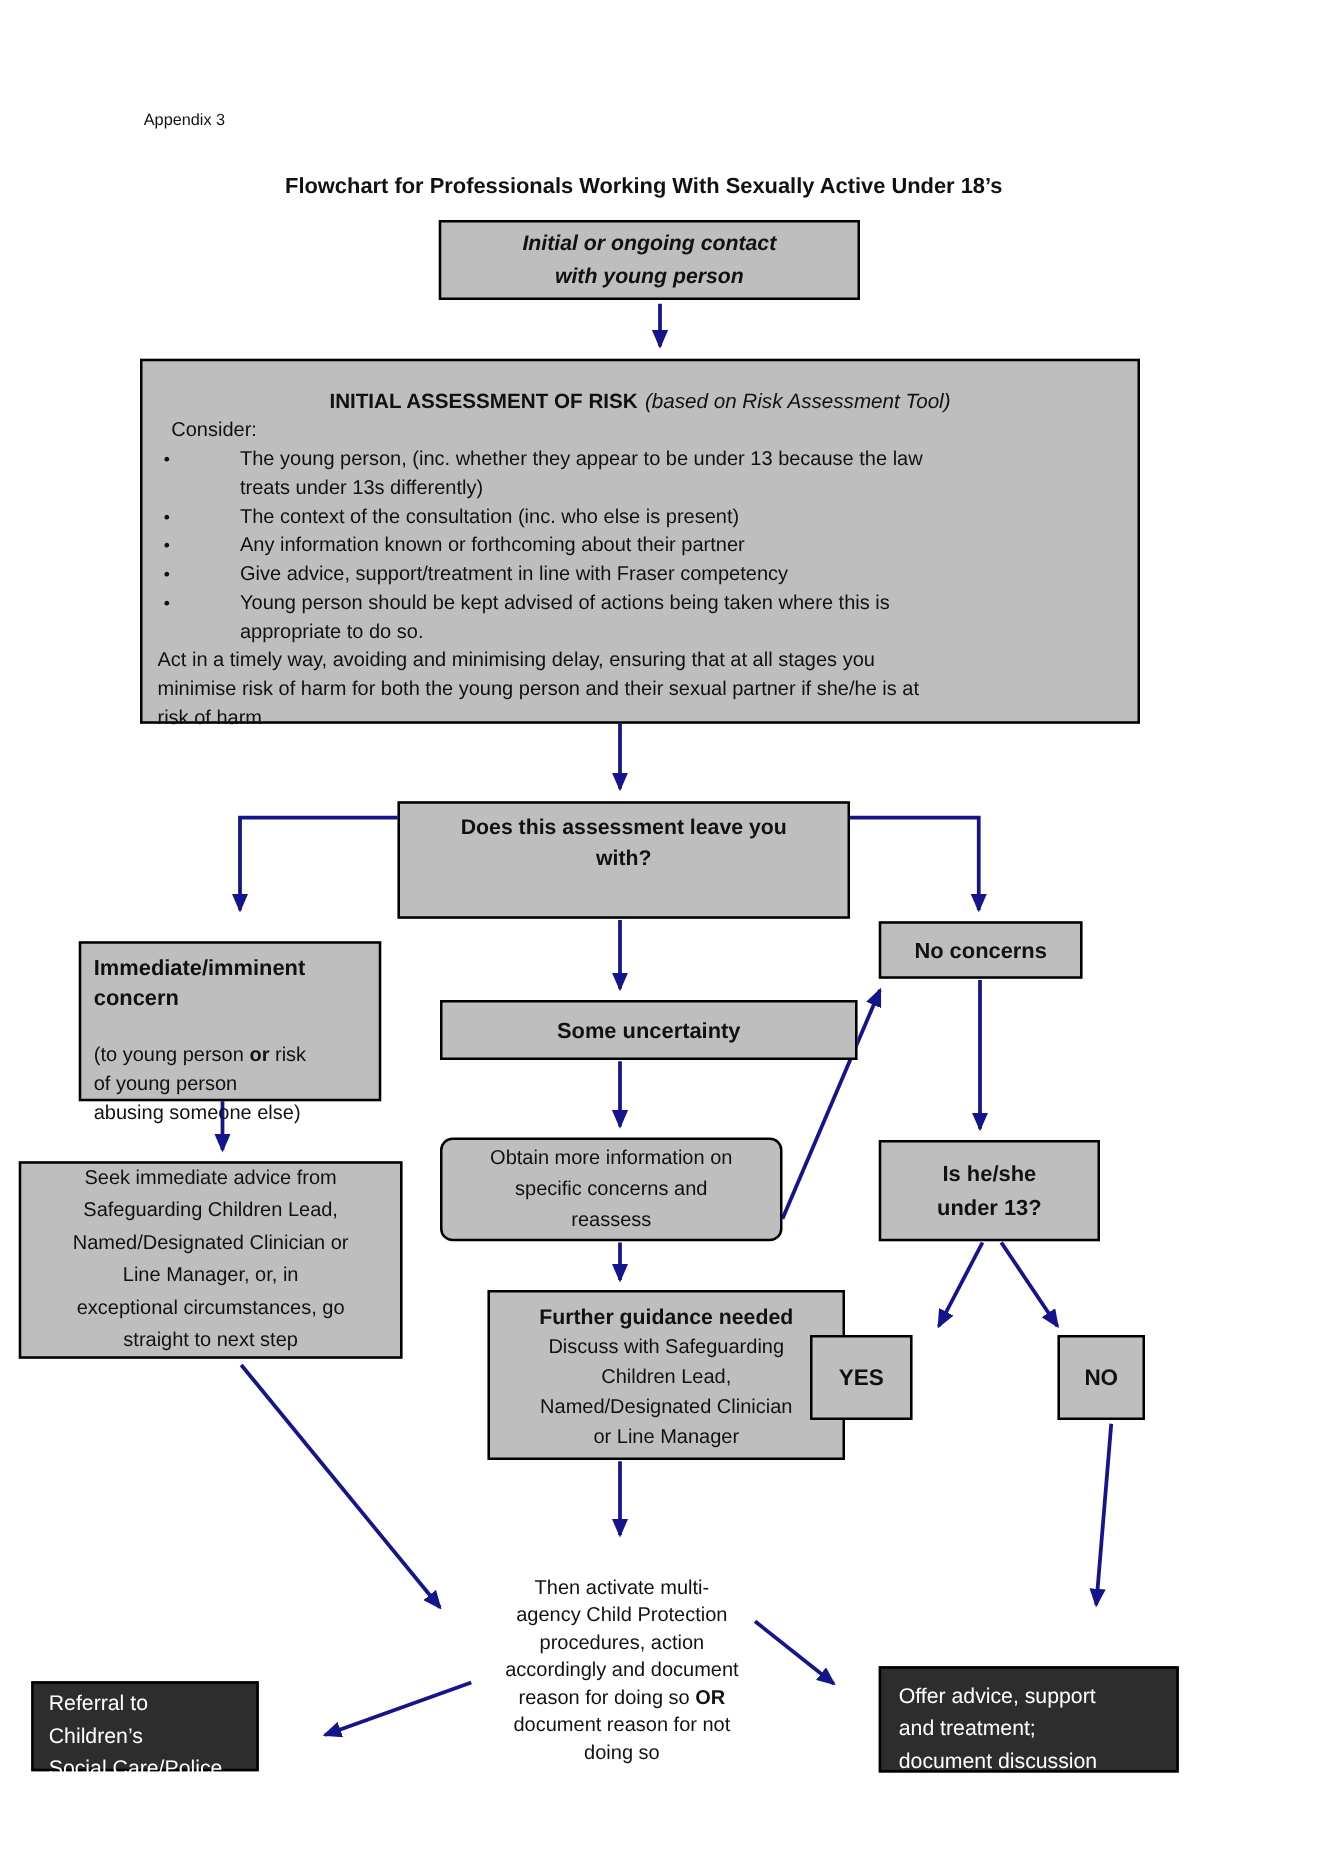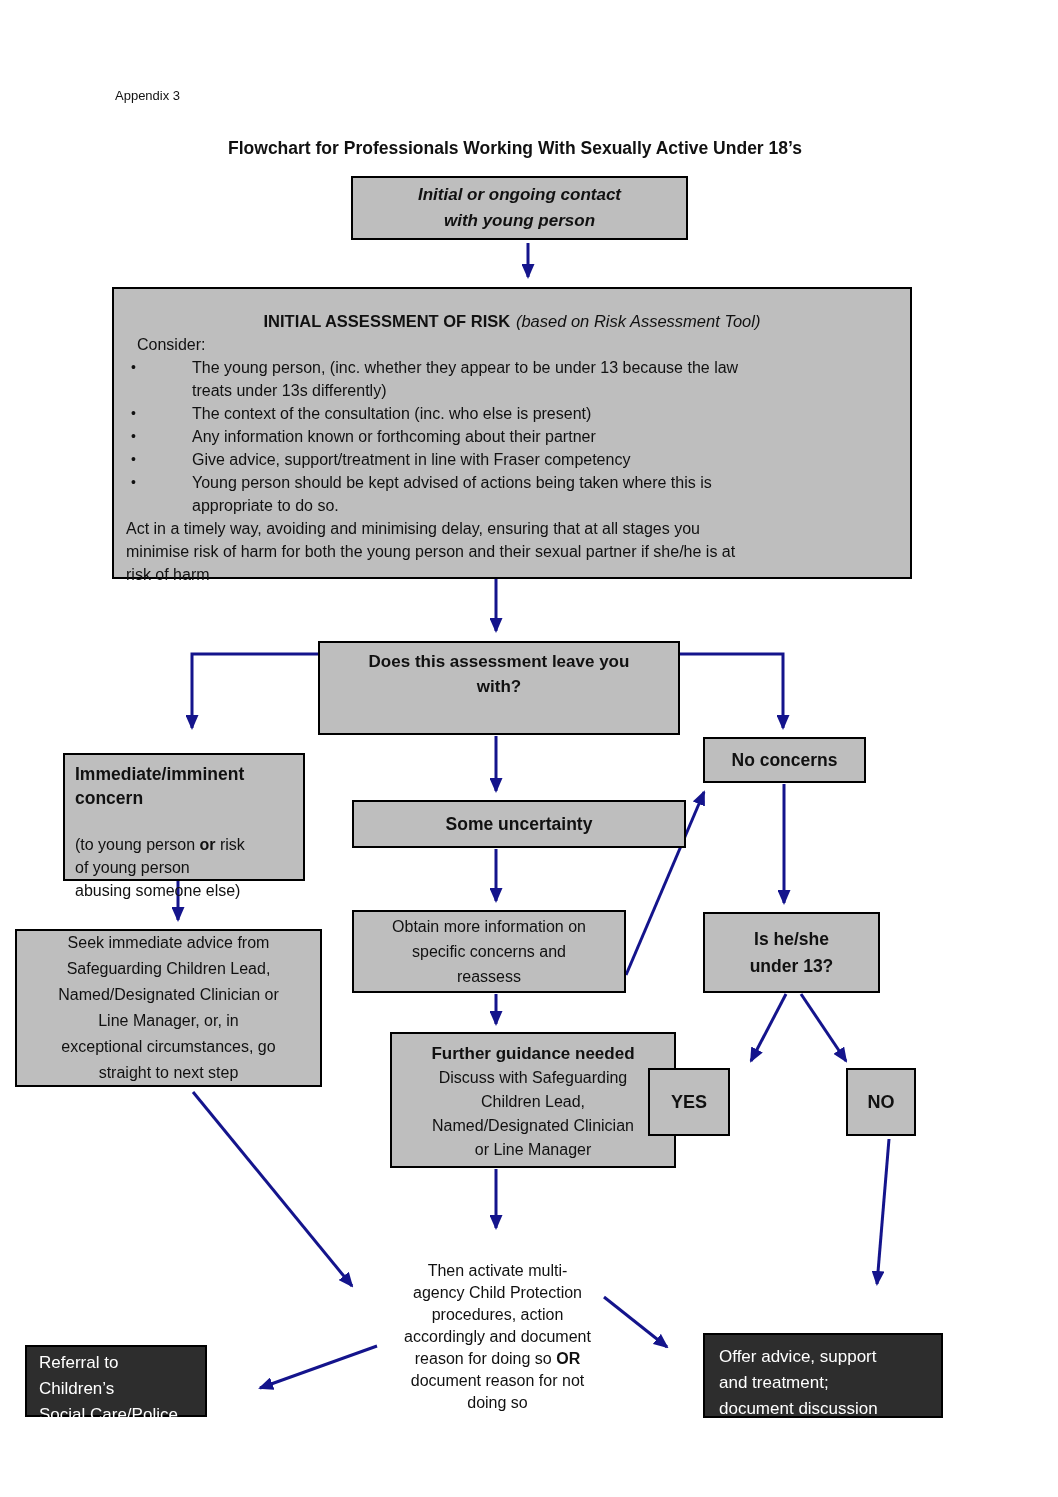--- a/index.html
+++ b/index.html
@@ -31,21 +31,21 @@
   .does{left:318px;top:641px;width:362px;height:94px;display:flex;
         justify-content:center;align-items:flex-start;text-align:center;
         padding-top:6px;font-size:17px;font-weight:bold;line-height:25px;}
   .immediate{left:63px;top:737px;width:242px;height:128px;padding:7px 10px;margin-top:16px;}
   .imm-title{font-size:17.5px;font-weight:bold;line-height:24px;}
   .imm-body{font-size:16px;line-height:23px;}
   .noconcerns{left:703px;top:737px;width:163px;height:46px;font-size:17.5px;
               font-weight:bold;}
   .someunc{left:352px;top:800px;width:334px;height:48px;font-size:17.5px;
            font-weight:bold;}
-  .obtain{left:352px;top:910px;width:274px;height:83px;font-size:16px;line-height:25px;}
+  .obtain{left:352px;top:910px;width:274px;height:83px;font-size:16px;line-height:25px;border-radius:10px;}
   .ishe{left:703px;top:912px;width:177px;height:81px;font-size:17.5px;
         font-weight:bold;line-height:27px;}
   .seek{left:15px;top:929px;width:307px;height:158px;font-size:16px;line-height:26px;}
   .further{left:352px;top:1032px;width:286px;height:136px;text-align:center;
            padding-top:7px;margin-left:38px;}
   .fur-title{font-size:17px;font-weight:bold;line-height:25px;}
   .fur-body{font-size:16px;line-height:24px;}
   .yes{left:648px;top:1068px;width:82px;height:68px;font-size:18px;font-weight:bold;}
   .no{left:846px;top:1068px;width:70px;height:68px;font-size:18px;font-weight:bold;}
   .activate{position:absolute;left:385px;top:1238px;width:225px;text-align:center;

